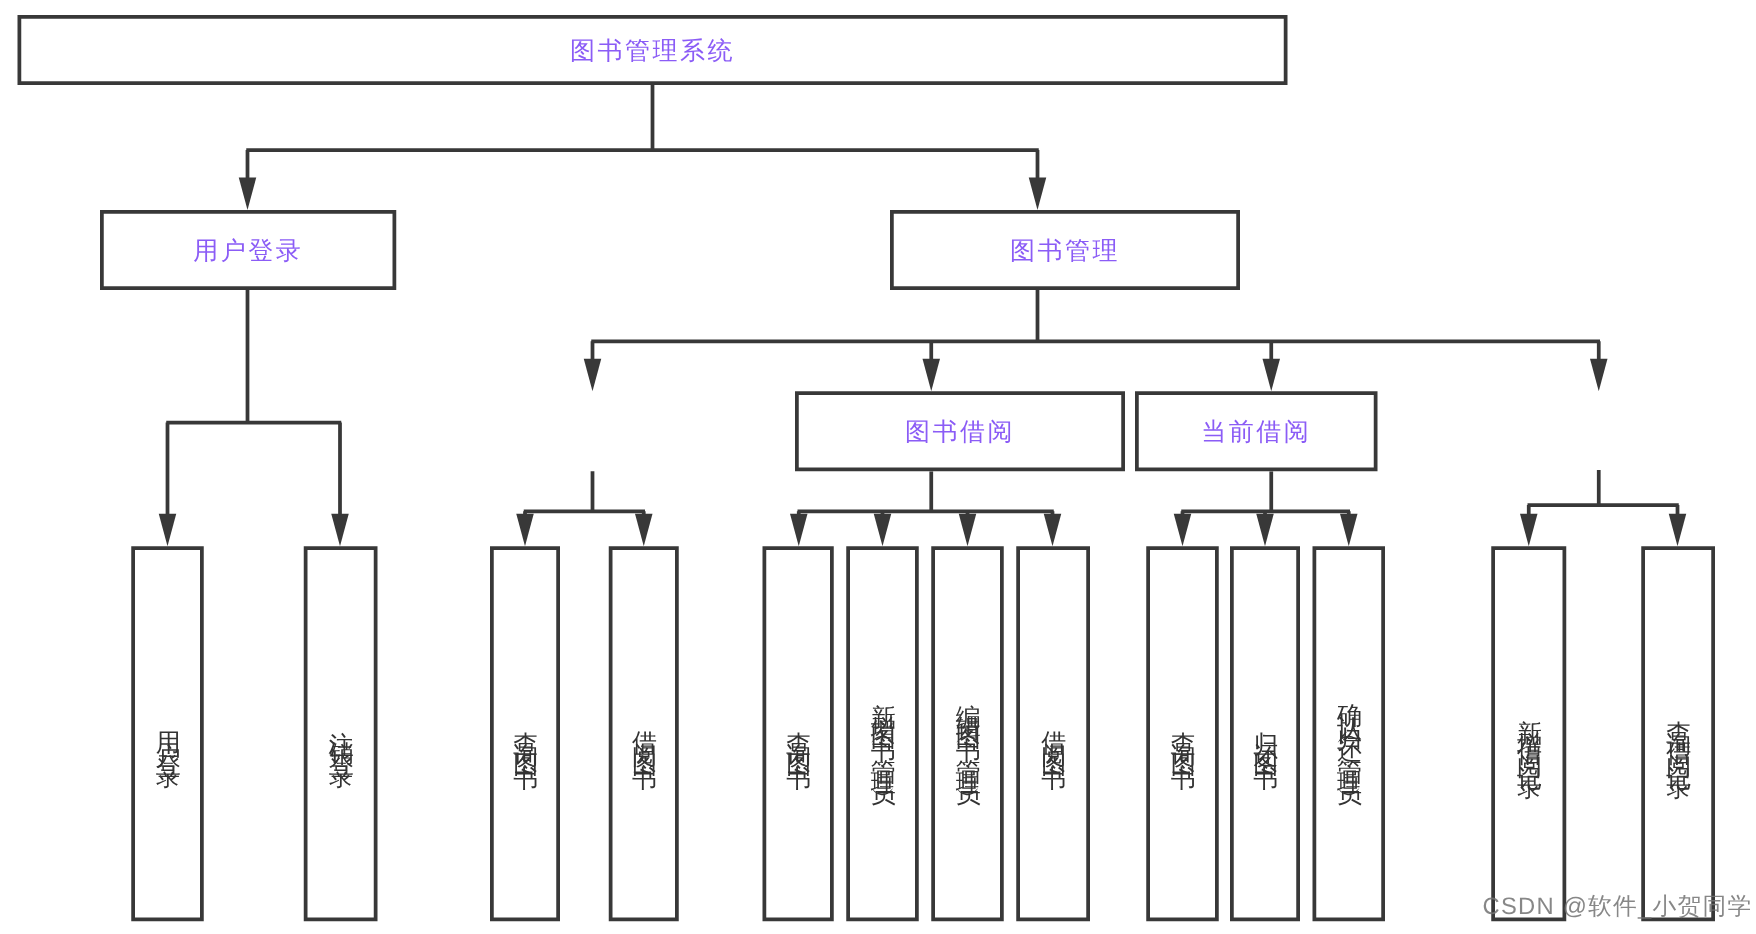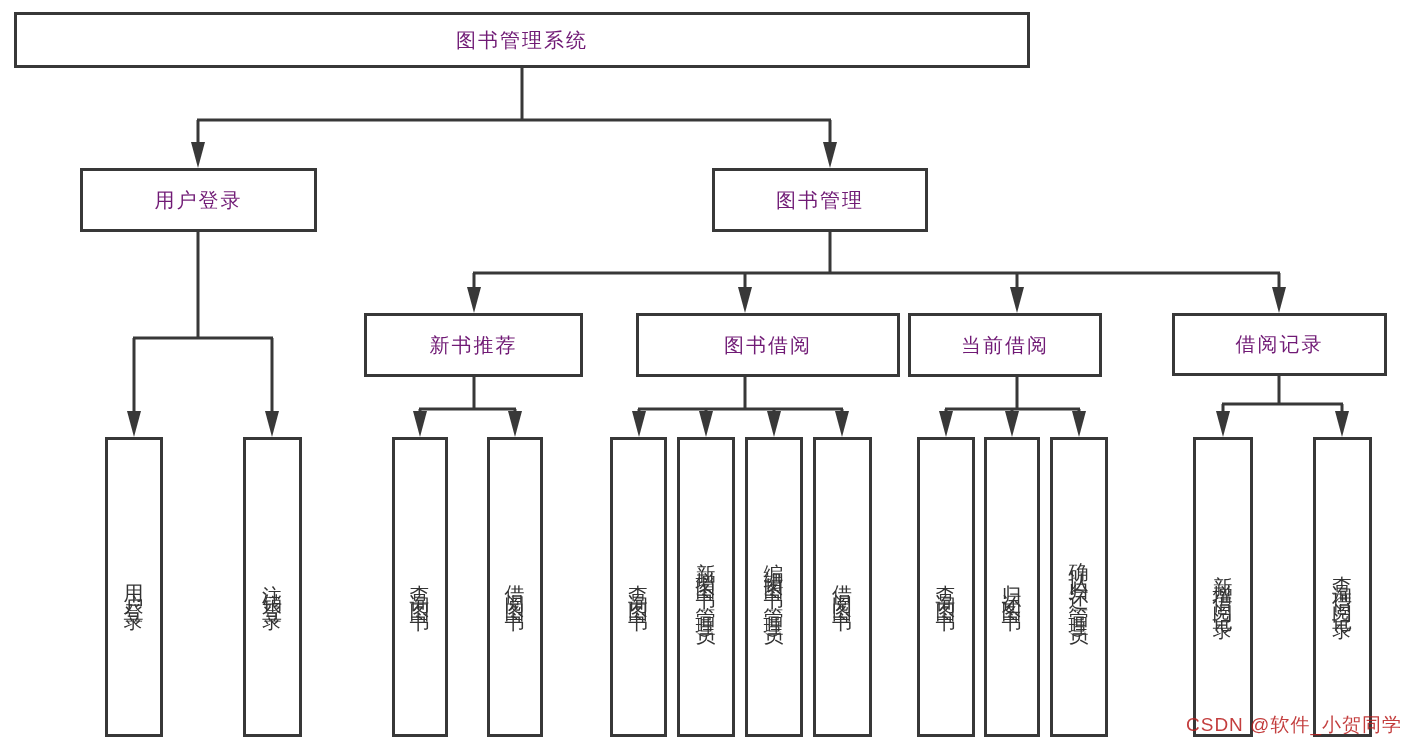--- a/index.html
+++ b/index.html
@@ -18,35 +18,35 @@
     border:3px solid #383838;
     background:#ffffff;
     display:flex;
     align-items:center;
     justify-content:center;
     z-index:2;
   }
   .hbox span{
     font-size:20px;
     letter-spacing:2px;
-    color:#701a75;
+    color:#8b5cf6;
     white-space:nowrap;
   }
   .vbox span{
     writing-mode:vertical-lr;
     font-size:20px;
     letter-spacing:9px;
     color:#333333;
     line-height:1;
   }
   .watermark{
     position:absolute;
     left:1186px;top:712px;
     font-size:19px;
-    color:#b91c1c;
+    color:#737373;
     opacity:0.85;
     z-index:3;
     white-space:nowrap;
     letter-spacing:1px;
   }
 </style>
 </head>
 <body>
 
 <div class="canvas">
@@ -98,35 +98,29 @@
     </g>
   </svg>
 
   <div class="box hbox" style="left:14px;top:12px;width:1016px;height:56px">
     <span>图书管理系统</span>
   </div>
 
   <div class="box hbox" style="left:80px;top:168px;width:237px;height:64px">
     <span>用户登录</span>
   </div>
-  <div class="box hbox" style="left:712px;top:168px;width:216px;height:64px">
+  <div class="box hbox" style="left:712px;top:168px;width:280px;height:64px">
     <span>图书管理</span>
   </div>
 
-  <div class="box hbox" style="left:364px;top:313px;width:219px;height:64px">
-    <span>新书推荐</span>
-  </div>
   <div class="box hbox" style="left:636px;top:313px;width:264px;height:64px">
     <span>图书借阅</span>
   </div>
   <div class="box hbox" style="left:908px;top:313px;width:194px;height:64px">
     <span>当前借阅</span>
-  </div>
-  <div class="box hbox" style="left:1172px;top:313px;width:215px;height:63px">
-    <span>借阅记录</span>
   </div>
 
   <div class="box vbox" style="left:105px;top:437px;width:58px;height:300px">
     <span>用户登录</span>
   </div>
   <div class="box vbox" style="left:243px;top:437px;width:59px;height:300px">
     <span>注销登录</span>
   </div>
 
   <div class="box vbox" style="left:392px;top:437px;width:56px;height:300px">

